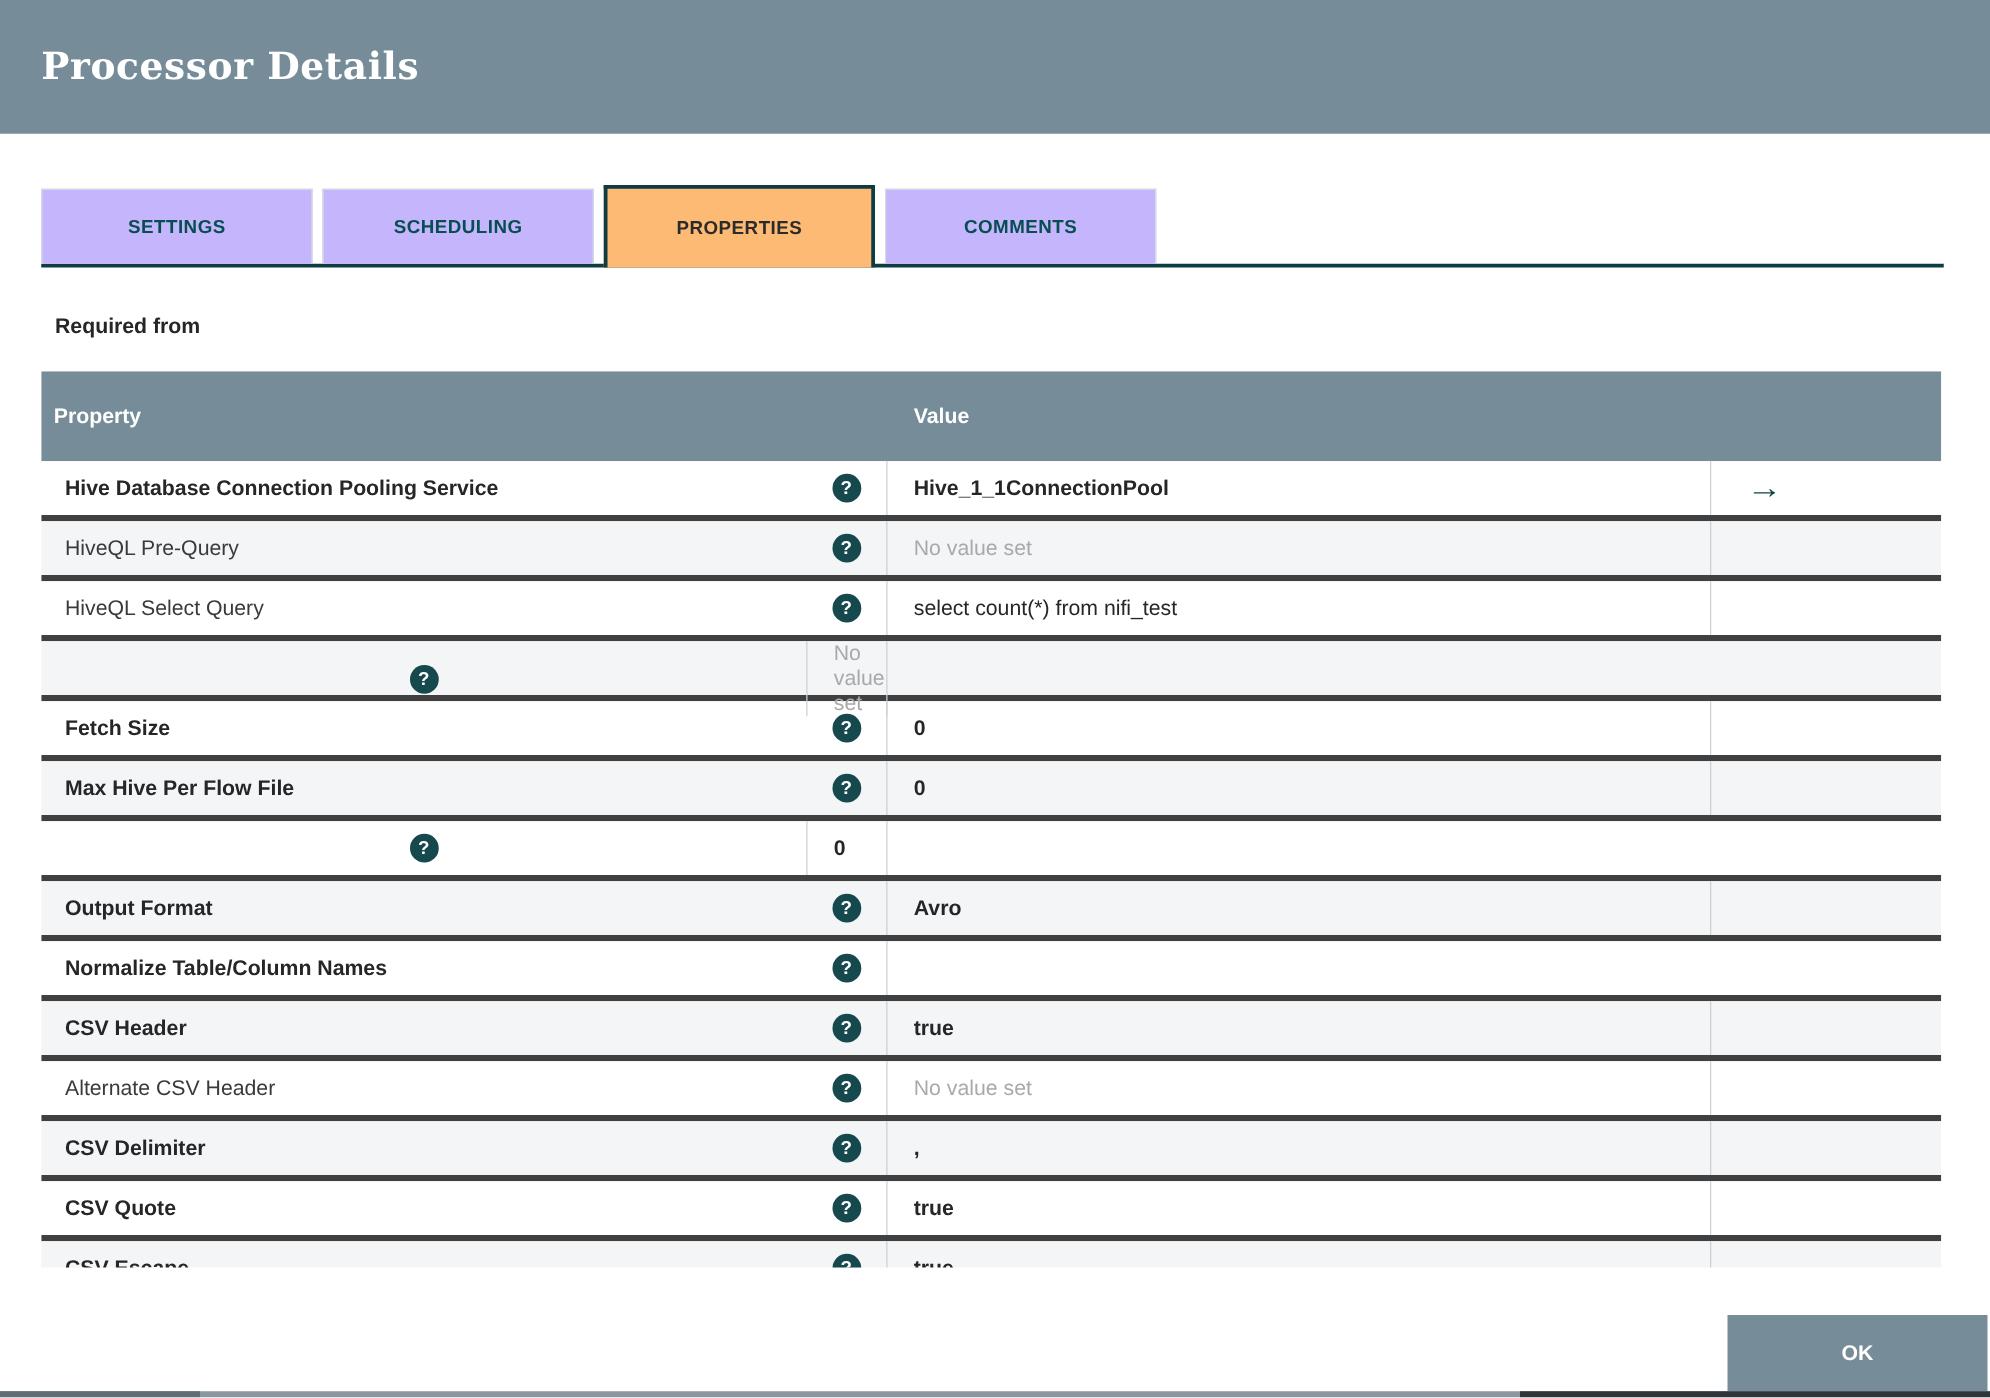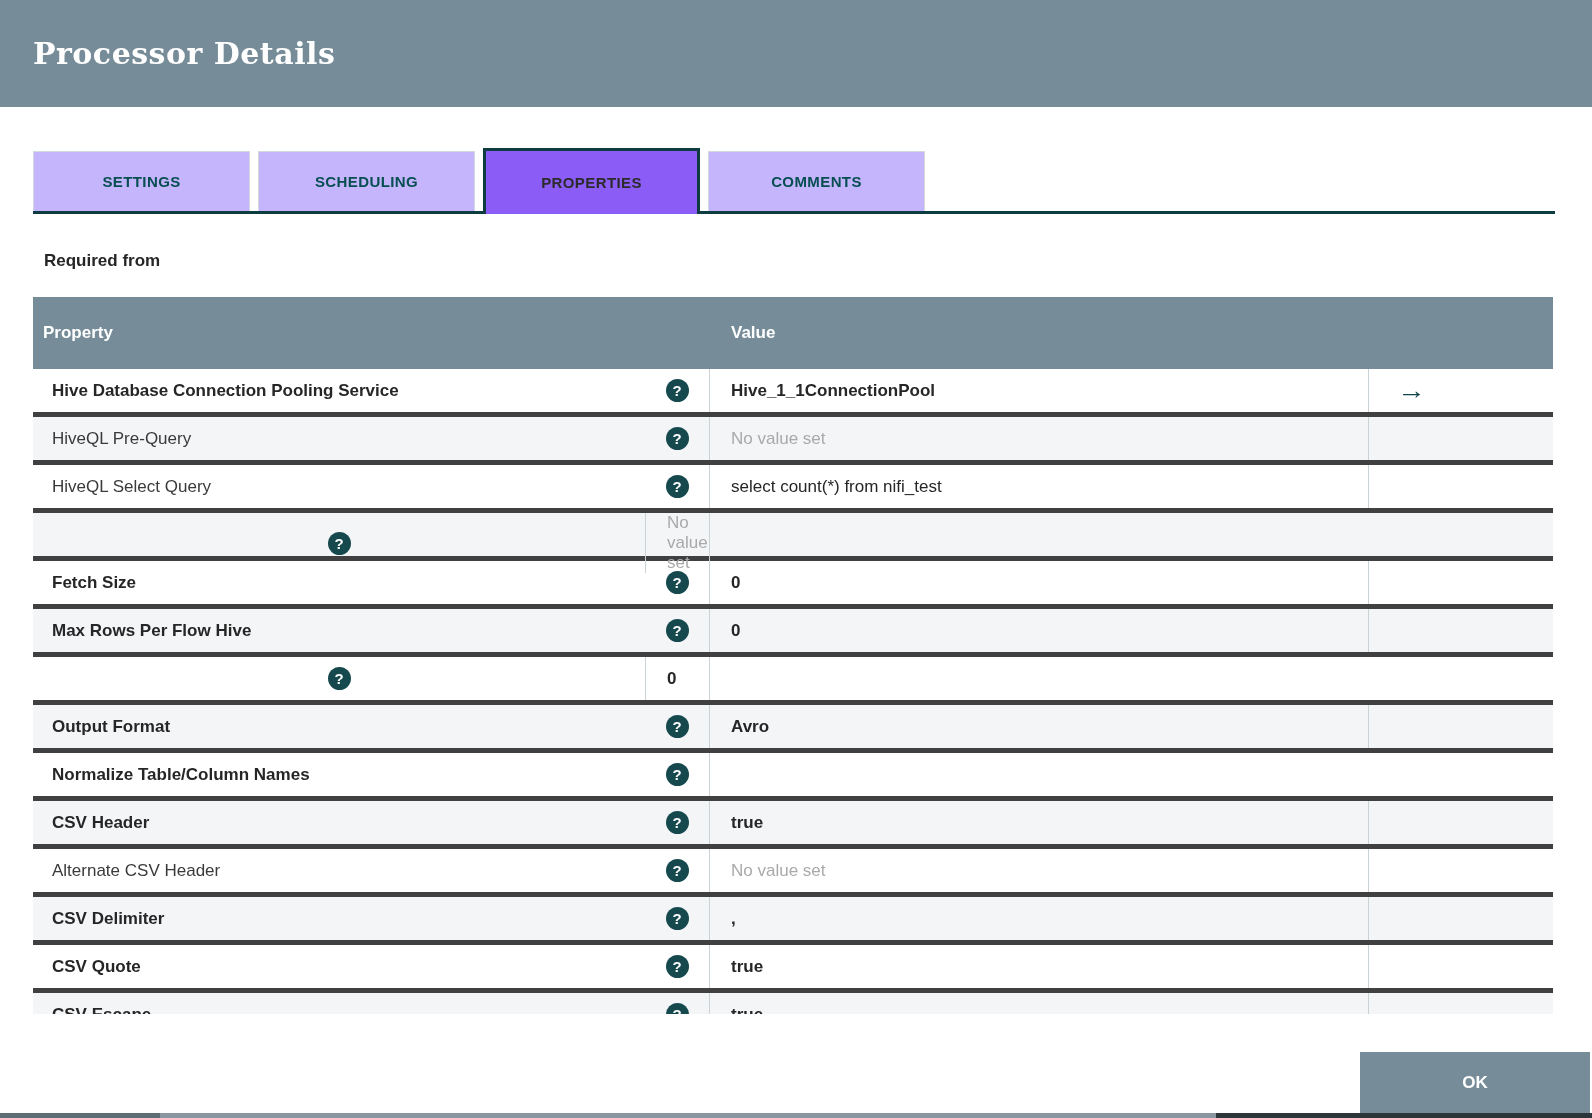--- a/index.html
+++ b/index.html
@@ -47,21 +47,21 @@
     display: flex;
     align-items: center;
     justify-content: center;
     font-size: 15px;
     font-weight: bold;
     letter-spacing: 0.4px;
     color: #064e50;
     cursor: pointer;
   }
   .tab.active {
-    background: #8b5cf6;
+    background: #fdba74;
     border: 3px solid #0e3c40;
     border-bottom: none;
     height: 66px;
     margin-bottom: -3px;
     position: relative;
     z-index: 2;
     color: #2b2b2b;
   }
 
   
@@ -142,21 +142,21 @@
     line-height: 1;
     cursor: pointer;
     transform: scaleX(1.15);
   }
 
   
   .ok-button {
     position: absolute;
     right: 2px;
     bottom: 5px;
-    width: 230px;
+    width: 208px;
     height: 61px;
     background: #768d99;
     color: #ffffff;
     font-size: 17px;
     font-weight: bold;
     display: flex;
     align-items: center;
     justify-content: center;
     cursor: pointer;
     border: none;
@@ -247,21 +247,21 @@
   <div class="prow req">
     <div class="pname">Fetch Size</div>
     <div class="picon">
       <span class="help-badge">?</span>
     </div>
     <div class="pvalue">0</div>
     <div class="pgoto"></div>
   </div>
 
   <div class="prow alt req">
-    <div class="pname">Max Rows Per Flow Hive</div>
+    <div class="pname">Max Hive Per Flow File</div>
     <div class="picon">
       <span class="help-badge">?</span>
     </div>
     <div class="pvalue">0</div>
     <div class="pgoto"></div>
   </div>
 
   <div class="prow req">
     <div class="picon">
       <span class="help-badge">?</span>

